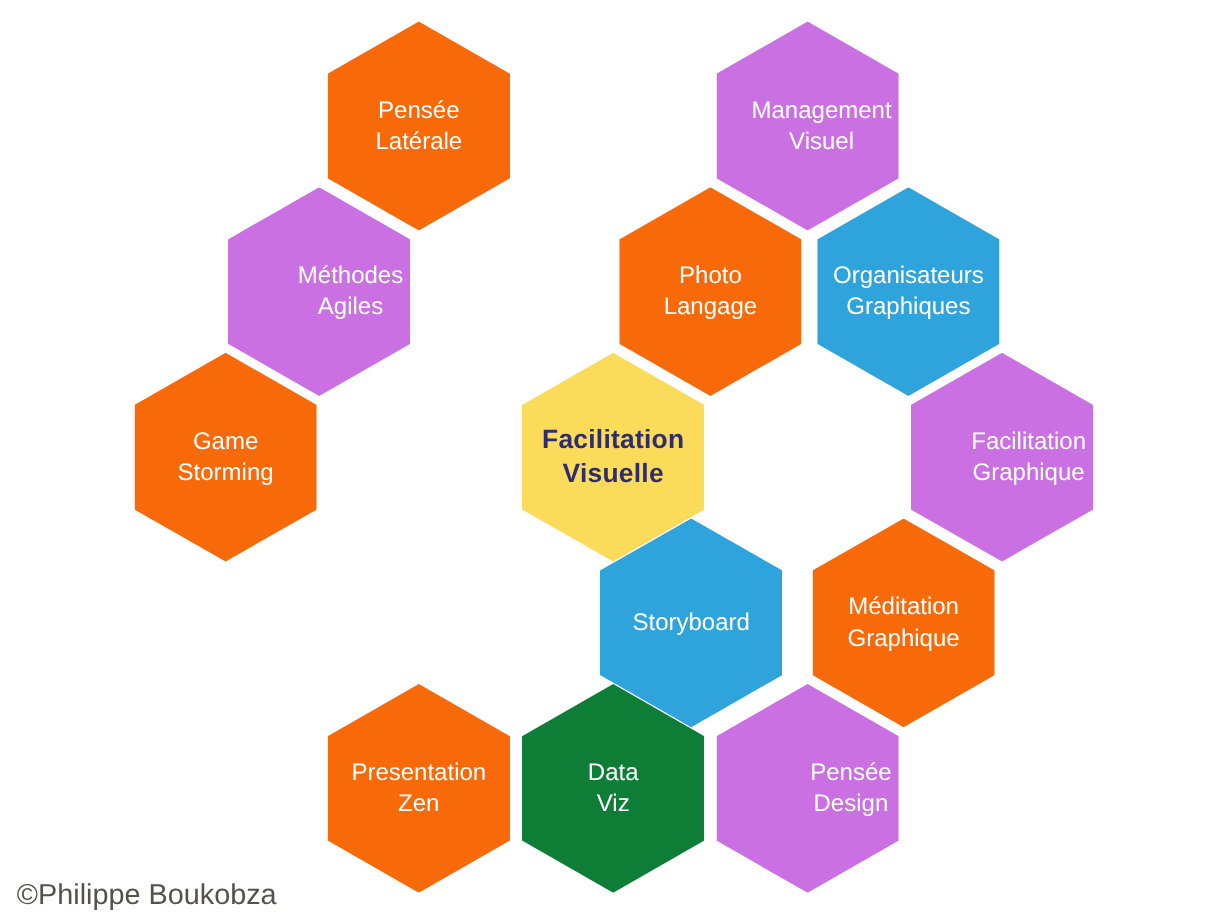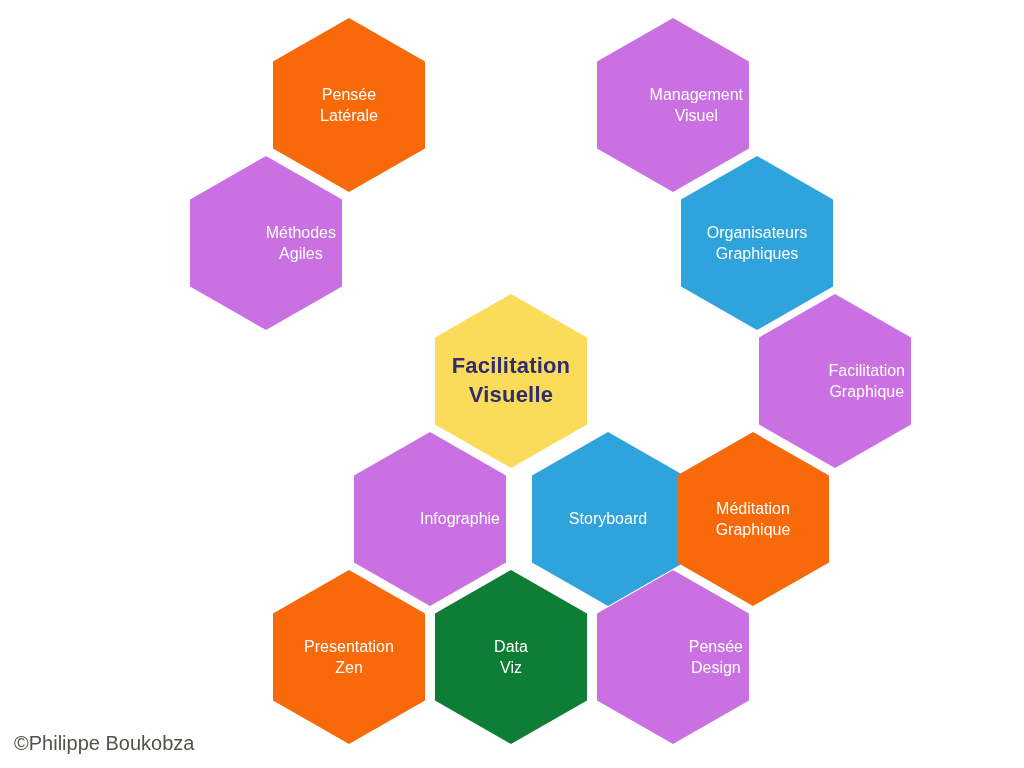--- a/index.html
+++ b/index.html
@@ -26,37 +26,37 @@
     text-align: center;
   }
   .hex[data-c="orange"] { background: var(--orange); }
   .hex[data-c="blue"]   { background: var(--blue); }
   .hex[data-c="cyan"]   { background: var(--cyan); }
   .hex[data-c="purple"] { background: var(--purple); justify-content: flex-end; }
   .hex[data-c="green"]  { background: var(--green); }
   .hex[data-c="yellow"] { background: var(--yellow); }
   .hex-label {
     color: var(--hex-text);
-    font-size: 16px;
+    font-size: 20px;
     line-height: 1.32;
     white-space: pre-line;
     padding: 0 6px;
   }
   .hex.center .hex-label {
     color: var(--center-text);
     font-weight: bold;
     font-size: 22px;
     line-height: 1.3;
     letter-spacing: 0.2px;
   }
   .credit {
     position: absolute;
     left: 14px;
     top: 732px;
-    font-size: 20px;
+    font-size: 24px;
     color: var(--credit-text);
   }
 </style>
 </head>
 <body>
 
 <div class="stage">
 
   <div class="hex" style="left:273px;top:18px" data-c="orange">
     <span class="hex-label">Pensée
@@ -64,38 +64,43 @@
   </div>
   <div class="hex" style="left:597px;top:18px" data-c="purple">
     <span class="hex-label">Management
 Visuel</span>
   </div>
 
   <div class="hex" style="left:190px;top:156px" data-c="purple">
     <span class="hex-label">Méthodes
 Agiles</span>
   </div>
+  <div class="hex" style="left:516px;top:156px" data-c="orange">
+    <span class="hex-label">Photo
+Langage</span>
+  </div>
   <div class="hex" style="left:681px;top:156px" data-c="cyan">
     <span class="hex-label">Organisateurs
 Graphiques</span>
   </div>
 
+  <div class="hex" style="left:112px;top:294px" data-c="orange">
+    <span class="hex-label">Game
+Storming</span>
+  </div>
   <div class="hex center" style="left:435px;top:294px" data-c="yellow">
     <span class="hex-label">Facilitation
 Visuelle</span>
   </div>
   <div class="hex" style="left:759px;top:294px" data-c="purple">
     <span class="hex-label">Facilitation
 Graphique</span>
   </div>
 
-  <div class="hex" style="left:354px;top:432px" data-c="purple">
-    <span class="hex-label">Infographie</span>
-  </div>
-  <div class="hex" style="left:532px;top:432px" data-c="cyan">
+  <div class="hex" style="left:500px;top:432px" data-c="cyan">
     <span class="hex-label">Storyboard</span>
   </div>
   <div class="hex" style="left:677px;top:432px" data-c="orange">
     <span class="hex-label">Méditation
 Graphique</span>
   </div>
 
   <div class="hex" style="left:273px;top:570px" data-c="orange">
     <span class="hex-label">Presentation
 Zen</span>

